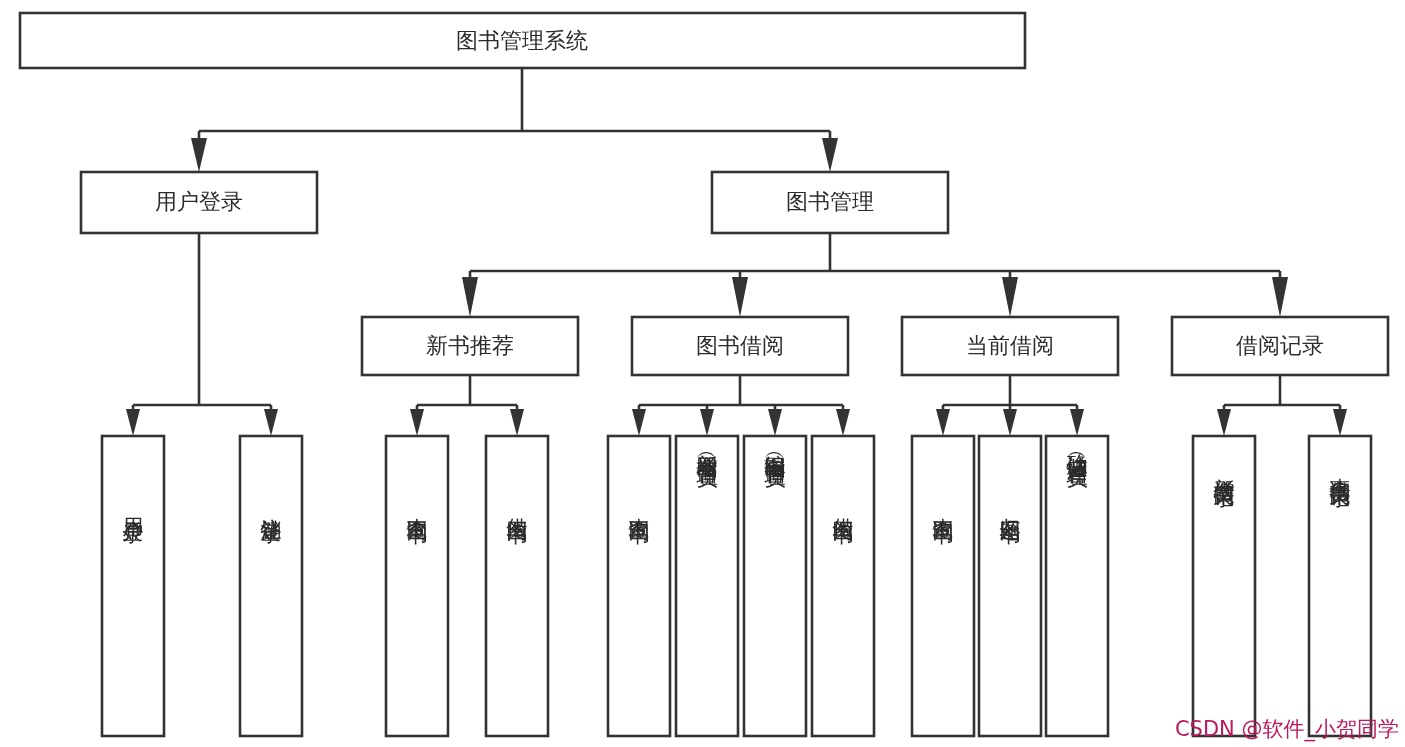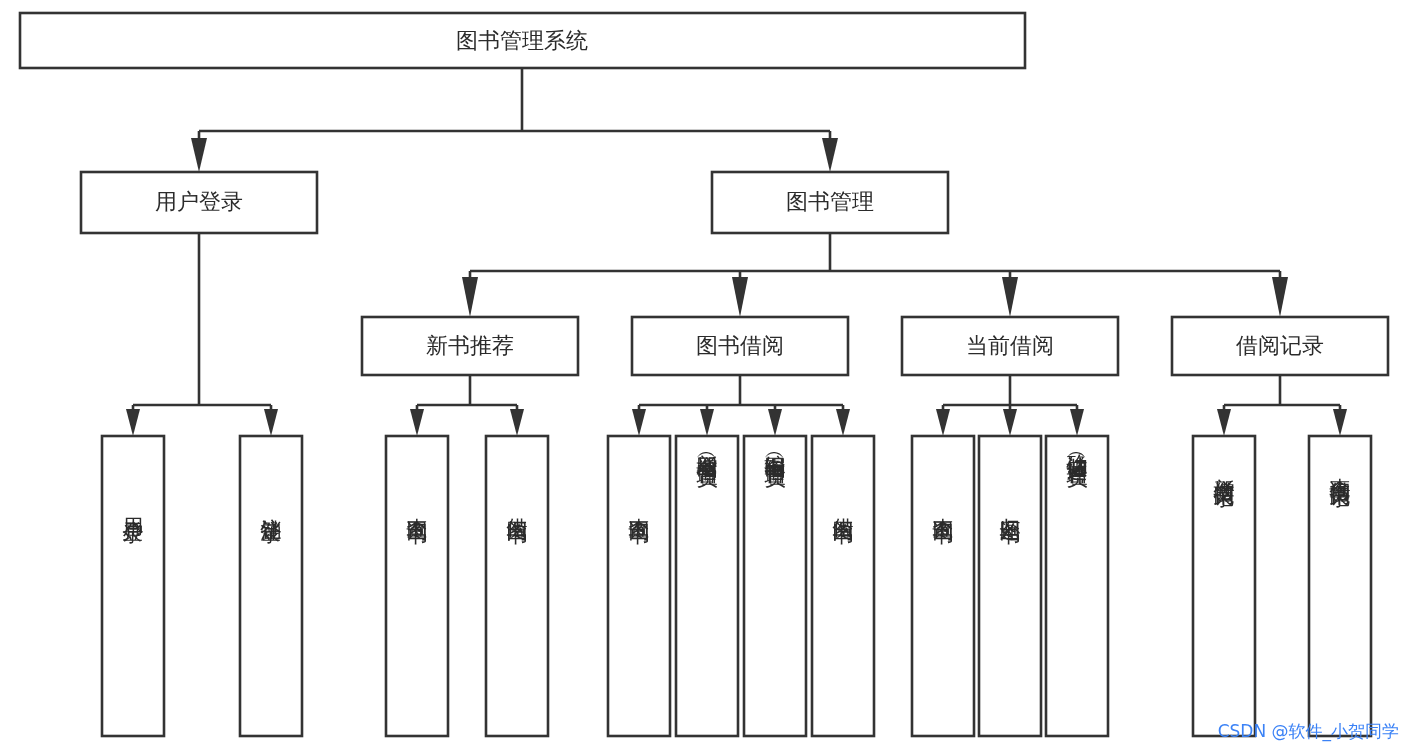--- a/index.html
+++ b/index.html
@@ -58,22 +58,22 @@
     writing-mode: vertical-rl;
     text-orientation: upright;
     text-anchor: middle;
     letter-spacing: 2px;
   }
   .watermark {
     position: absolute;
     right: 6px;
     bottom: 4px;
     font-family: "DejaVu Sans", "Liberation Sans", sans-serif;
-    font-size: 17px;
-    color: #3b82f6;
+    font-size: 21px;
+    color: #be185d;
     white-space: nowrap;
     user-select: none;
     pointer-events: none;
   }
 </style>
 </head>
 <body>
 
 <div id="diagram-root">
 

